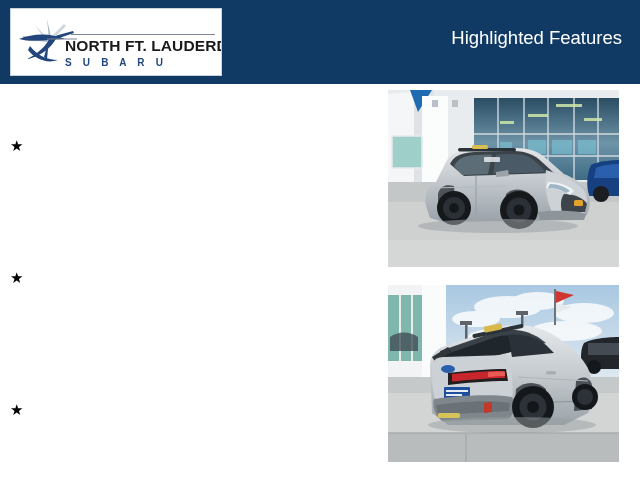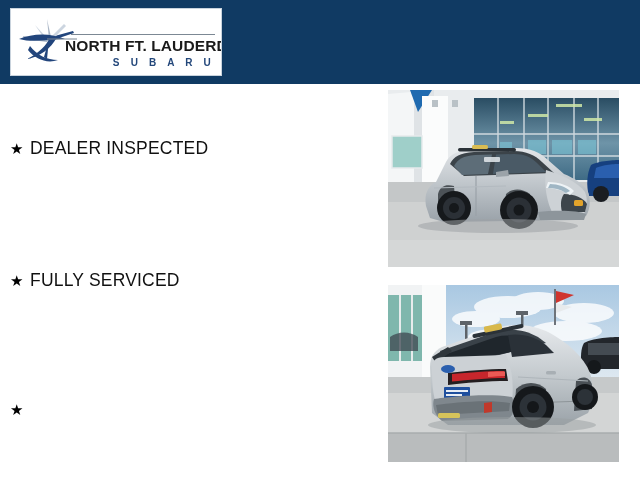--- a/index.html
+++ b/index.html
@@ -61,21 +61,21 @@
     font-weight: bold;
     color: #1a1a1a;
     letter-spacing: 0.1px;
     white-space: nowrap;
   }
   .logo-sub {
     position: absolute;
     left: 54px;
     top: 48px;
     width: 150px;
-    text-align: right;
+    text-align: left;
     font-size: 10px;
     font-weight: bold;
     color: #23477a;
     letter-spacing: 4.2px;
     white-space: nowrap;
   }
   .header-title {
     position: absolute;
     right: 18px;
     top: 27px;
@@ -144,32 +144,31 @@
         <path d="M40 22 C34 34 22 42 10 44 C22 38 30 30 33 22 Z" fill="#22457c"></path>
         <path d="M13 31 C20 40 30 45 41 45 C30 49 18 44 11 35 Z" fill="#22457c"></path>
         <line x1="30" y1="24" x2="60" y2="24" stroke="#7c8894" stroke-width="1"></line>
       </svg>
     </span>
     <span class="logo-rule"></span>
     <span class="logo-name">NORTH FT. LAUDERDALE</span>
     <span class="logo-sub">S U B A R U</span>
   </div>
 
+  <span class="header-title">Highlighted Features</span>
 </div>
 
 <div class="features">
 
   <div class="feature-item i0">
     <span class="feature-star">★</span>
-    <span class="feature-label">DEALER INSPECTED</span>
   </div>
 
   <div class="feature-item i1">
     <span class="feature-star">★</span>
-    <span class="feature-label">FULLY SERVICED</span>
   </div>
 
   <div class="feature-item i2">
     <span class="feature-star">★</span>
   </div>
 </div>
 
 <div class="photo photo-1">
   <svg viewBox="0 0 231 177" xmlns="http://www.w3.org/2000/svg">
     <defs>

